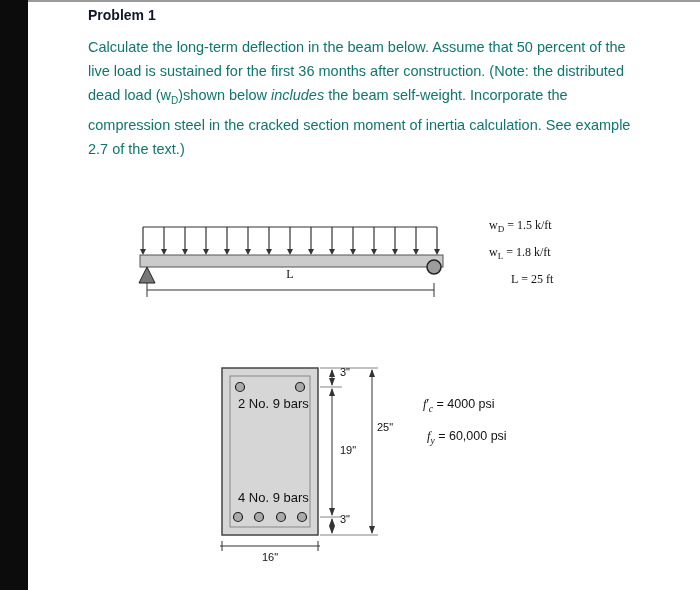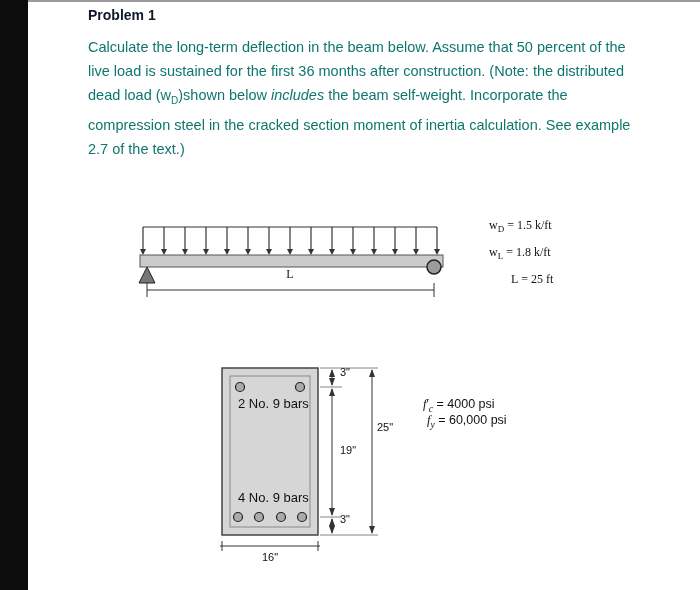--- a/index.html
+++ b/index.html
@@ -37,21 +37,21 @@
   .dim-16    { left: 222px; top: 551px; width: 96px; text-align: center; }
 
   .barlab { position: absolute; font-size: 13px; color: #111; white-space: nowrap; }
   .bars-top    { left: 238px; top: 396px; }
   .bars-bottom { left: 238px; top: 490px; }
 
   .matlab { position: absolute; font-size: 12.5px; color: #111; white-space: nowrap; }
   .matlab em { font-family: "Liberation Serif", serif; font-style: italic; }
   .matlab sub { font-size: 9.5px; font-family: "Liberation Serif", serif; font-style: italic; }
   .fc-label { left: 423px; top: 397px; text-align: center; }
-  .fy-label { left: 427px; top: 413px; }
+  .fy-label { left: 427px; top: 429px; }
 </style>
 </head>
 <body>
 
 <div class="page">
   <div class="edge-top"></div>
   <div class="edge-left"></div>
 
   <div class="title">Problem 1</div>
 

